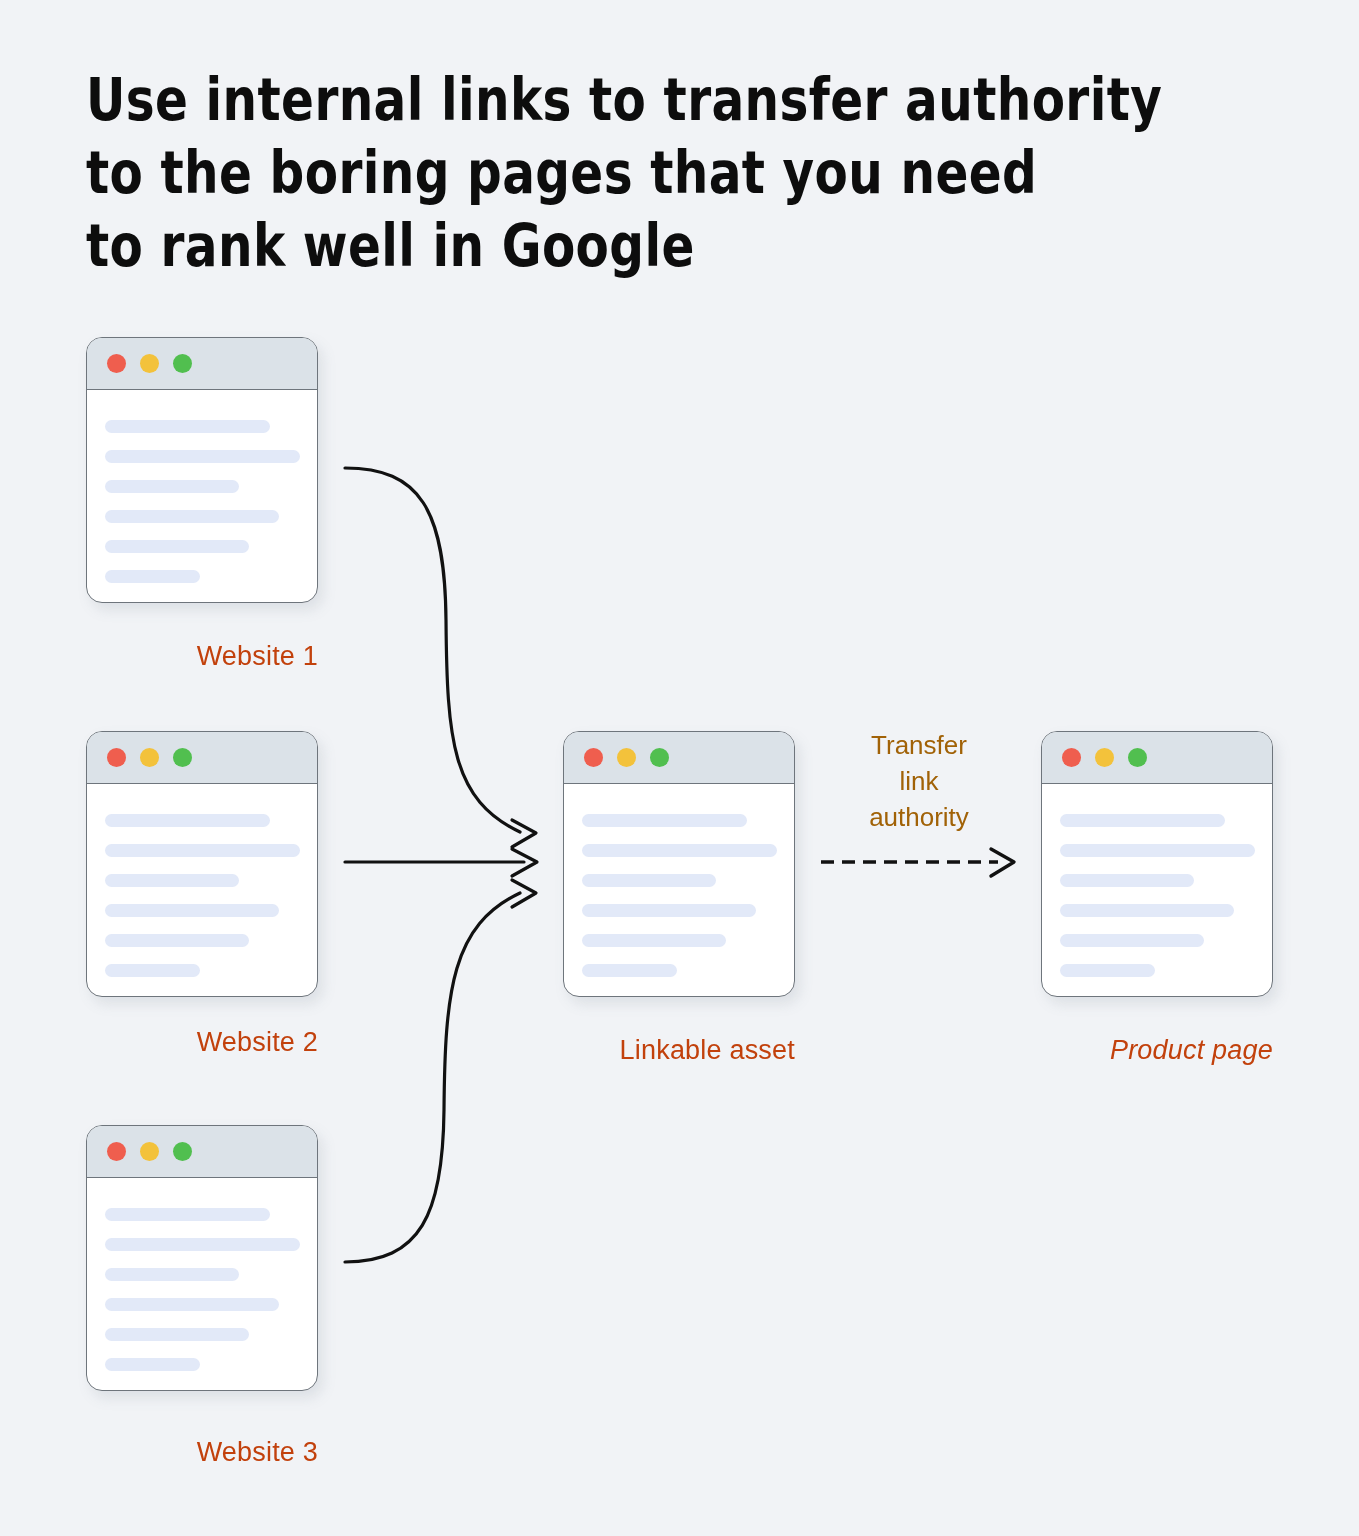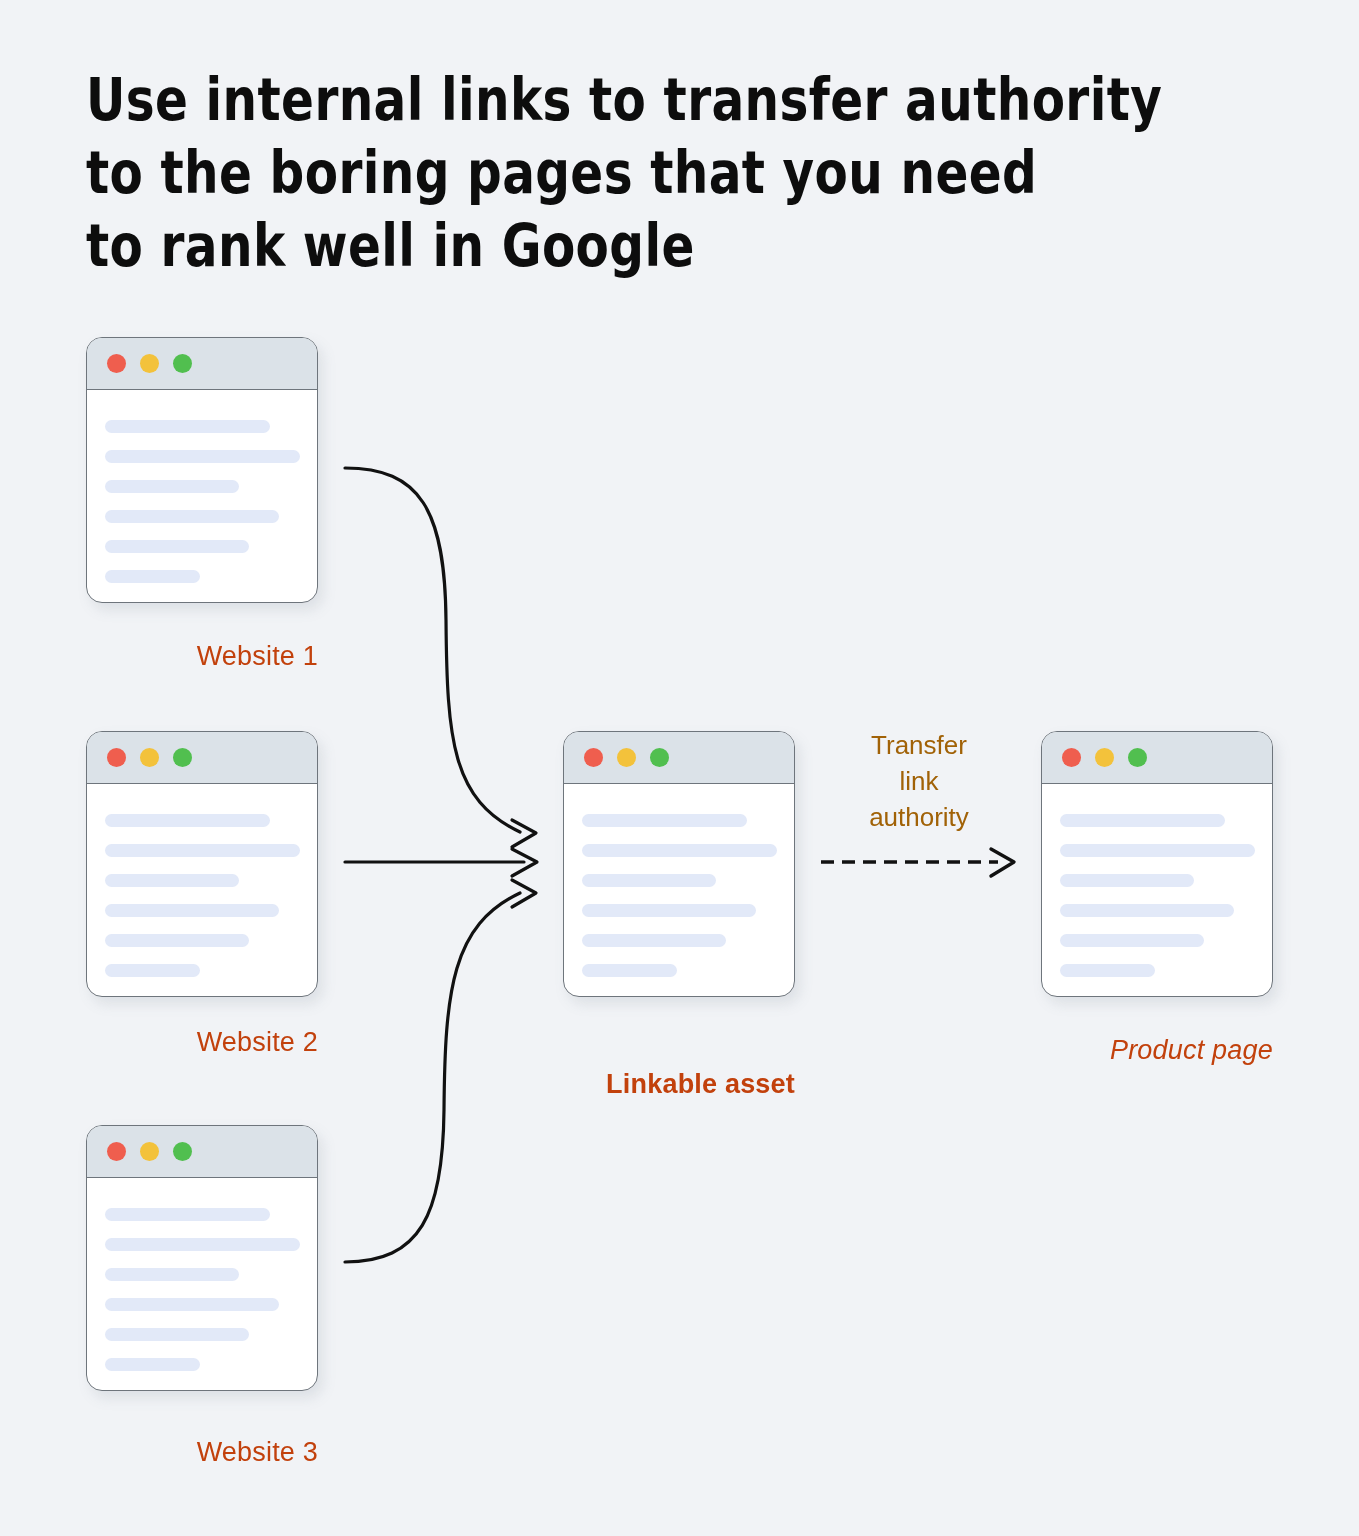--- a/index.html
+++ b/index.html
@@ -186,21 +186,21 @@
     </div>
     <div class="card-body">
       <div class="line" style="width:78%"></div>
       <div class="line" style="width:92%"></div>
       <div class="line" style="width:63%"></div>
       <div class="line" style="width:82%"></div>
       <div class="line" style="width:68%"></div>
       <div class="line" style="width:45%"></div>
     </div>
   </div>
-  <div class="caption" style="left:563px; top:1069px; width:232px;font-weight:bold;">Linkable asset</div>
+  <div class="caption" style="left:563px; top:1035px; width:232px;">Linkable asset</div>
 
   <div class="card" style="left:1041px; top:731px;">
     <div class="card-titlebar">
       <span class="dot dot-red"></span>
       <span class="dot dot-yellow"></span>
       <span class="dot dot-green"></span>
     </div>
     <div class="card-body">
       <div class="line" style="width:78%"></div>
       <div class="line" style="width:92%"></div>

